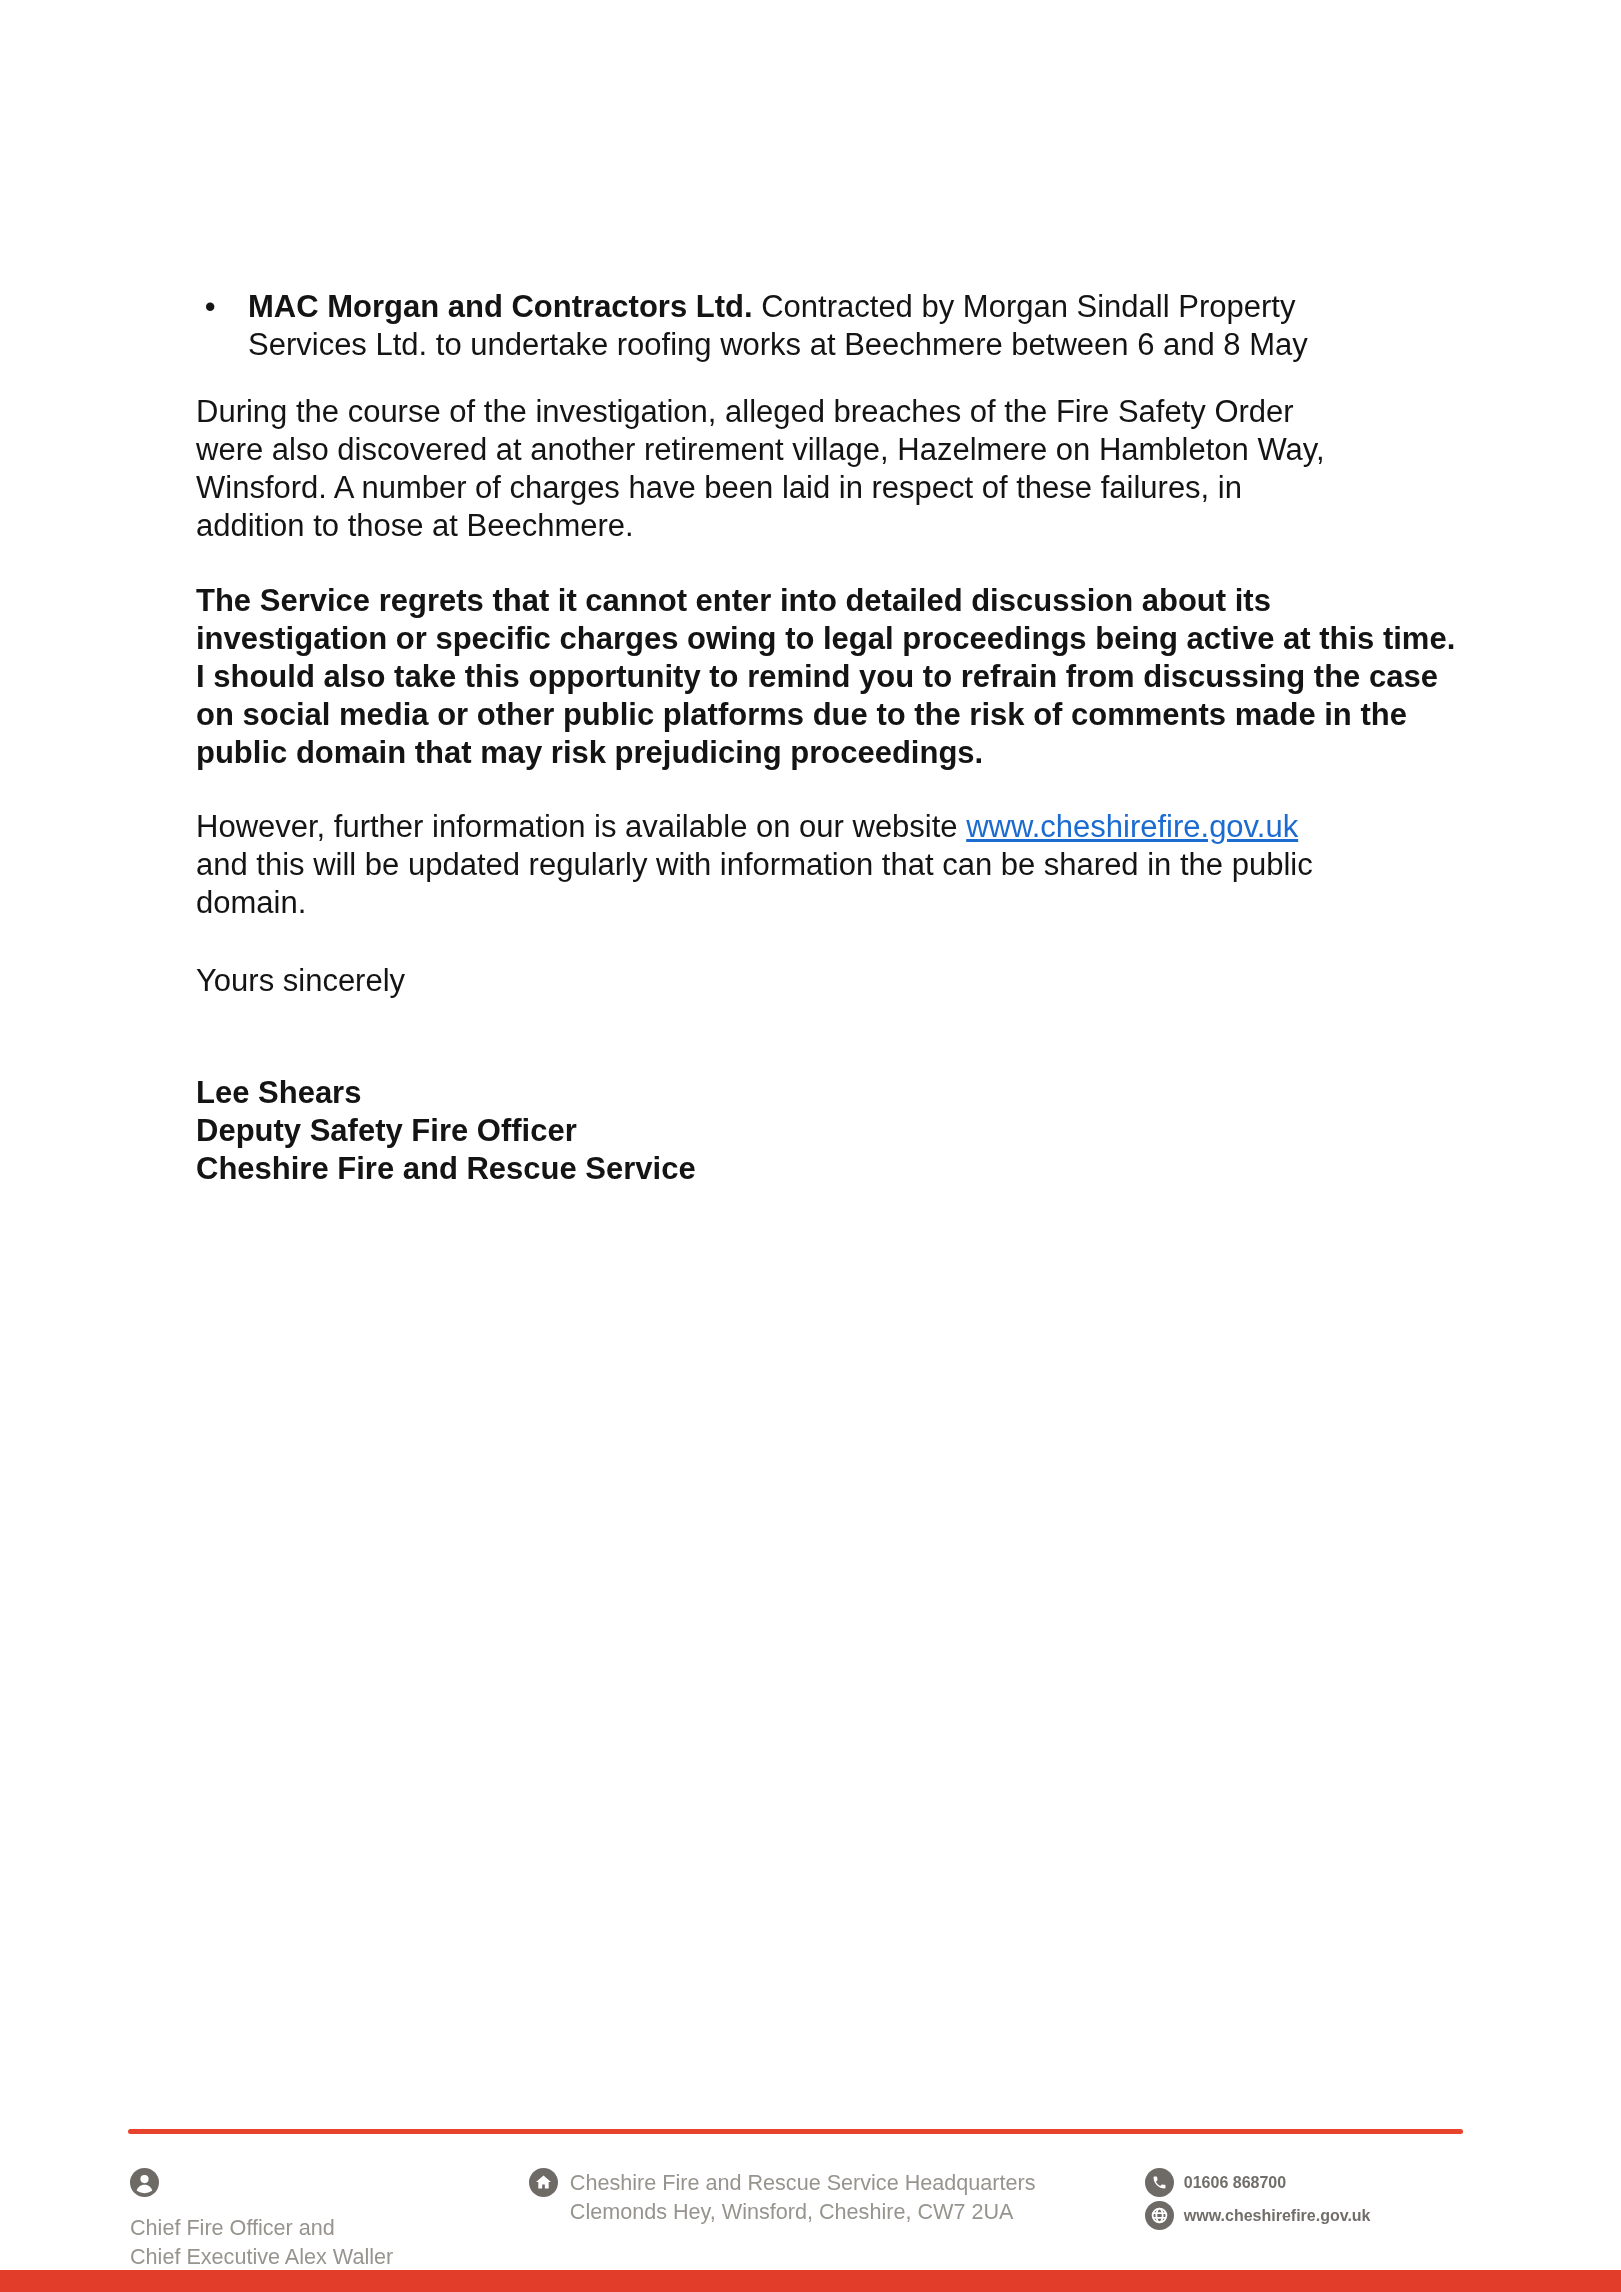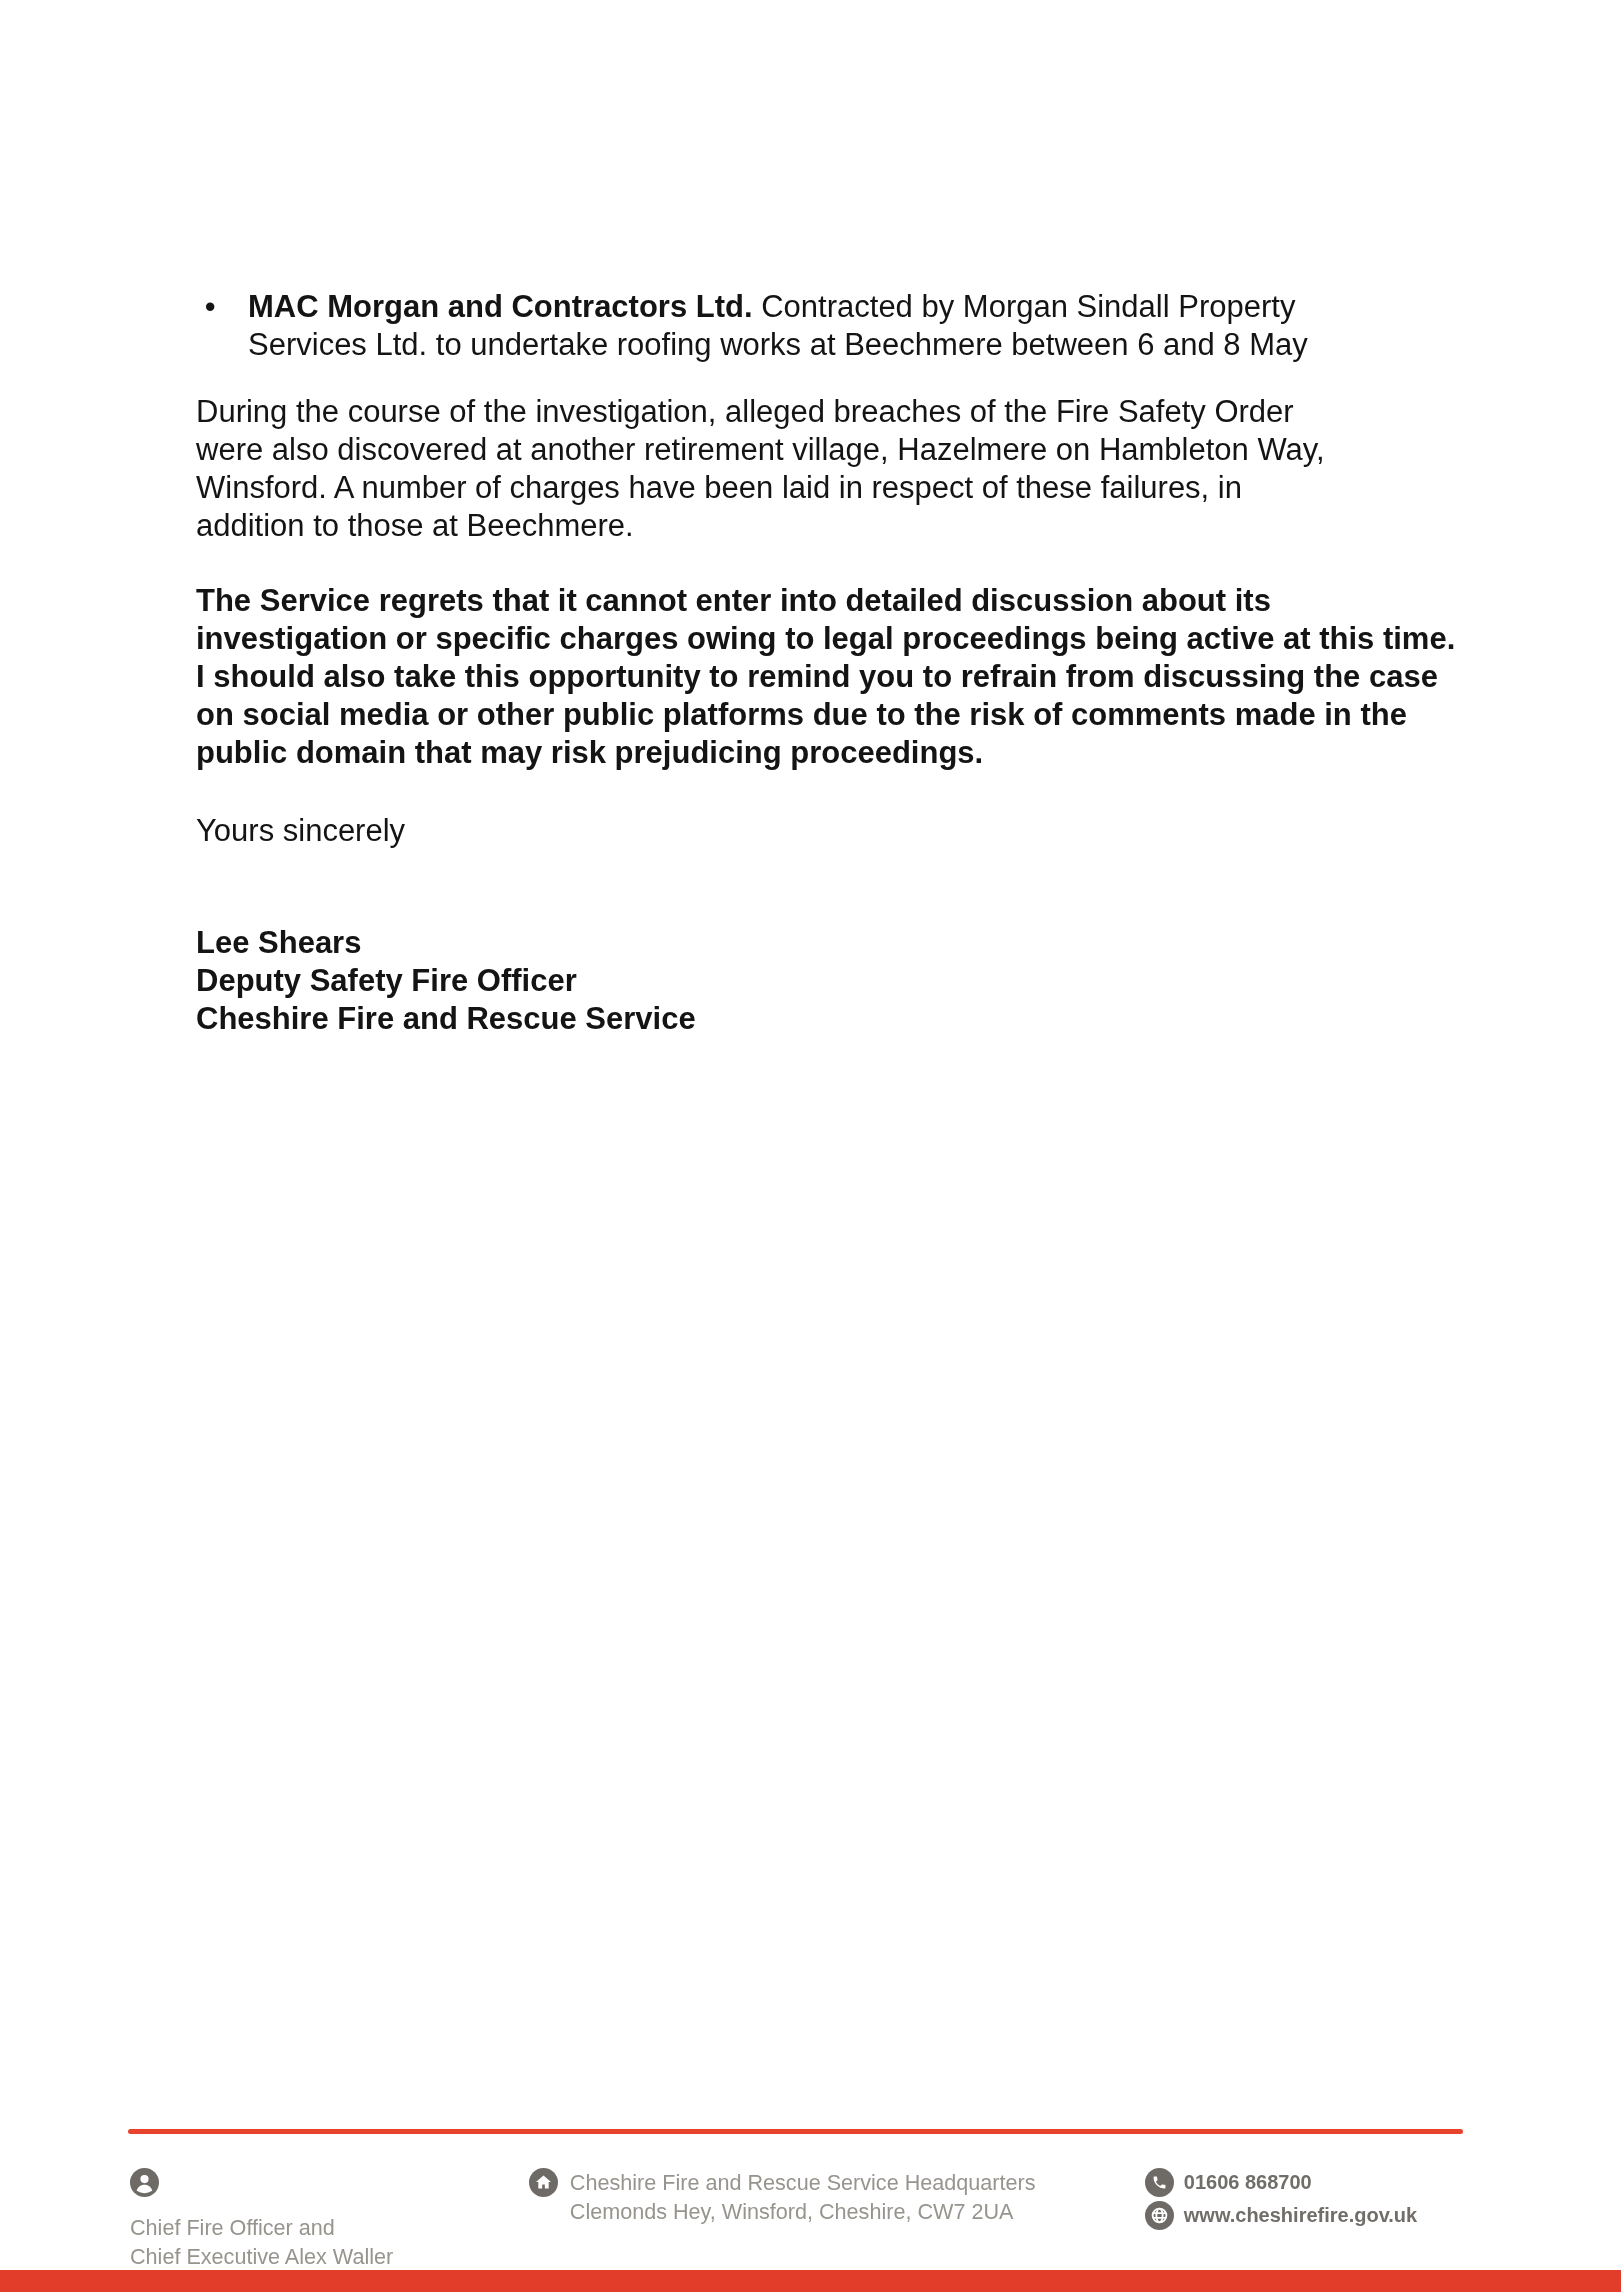--- a/index.html
+++ b/index.html
@@ -58,21 +58,21 @@
     align-items:flex-start;
     color:#97948E;
     font-size:21.6px;
     line-height:29px;
   }
   .footer-col .icon { flex:0 0 29px; height:29px; }
   .fc-officer { left:130px; top:2168px; gap:15.7px;flex-direction:column; }
   .fc-address { left:529px; top:2168px; gap:11.8px; }
   .fc-phone   { left:1145px; top:2168px; gap:9.8px; }
   .fc-web     { left:1145px; top:2201px; gap:9.8px; }
-  .footer-bold { font-weight:700; color:#716E69; font-size:20px; line-height:29px; white-space:nowrap; }
+  .footer-bold { font-weight:700; color:#716E69; font-size:16px; line-height:29px; white-space:nowrap; }
   .footer-lines div { white-space:nowrap; }
   .bottom-bar {
     position:absolute;
     left:0;
     top:2270px;
     width:1621px;
     height:22.5px;
     background:#E23D2B;
   }
 </style>
@@ -99,20 +99,25 @@
     </div>
 
     <div class="para mt-std">
       <div class="line">The Service regrets that it cannot enter into detailed discussion about its</div>
       <div class="line">investigation or specific charges owing to legal proceedings being active at this time.</div>
       <div class="line">I should also take this opportunity to remind you to refrain from discussing the case</div>
       <div class="line">on social media or other public platforms due to the risk of comments made in the</div>
       <div class="line">public domain that may risk prejudicing proceedings.</div>
     </div>
 
+    <div class="para mt-std2">
+      <div class="line"><span>However, further information is available on our website </span><a class="link">www.cheshirefire.gov.uk</a></div>
+      <div class="line">and this will be updated regularly with information that can be shared in the public</div>
+      <div class="line">domain.</div>
+    </div>
 
     <div class="para mt-close">
       <div class="line">Yours sincerely</div>
     </div>
 
     <div class="para mt-sig signature">
       <div class="line">Lee Shears</div>
       <div class="line">Deputy Safety Fire Officer</div>
       <div class="line">Cheshire Fire and Rescue Service</div>
     </div>

